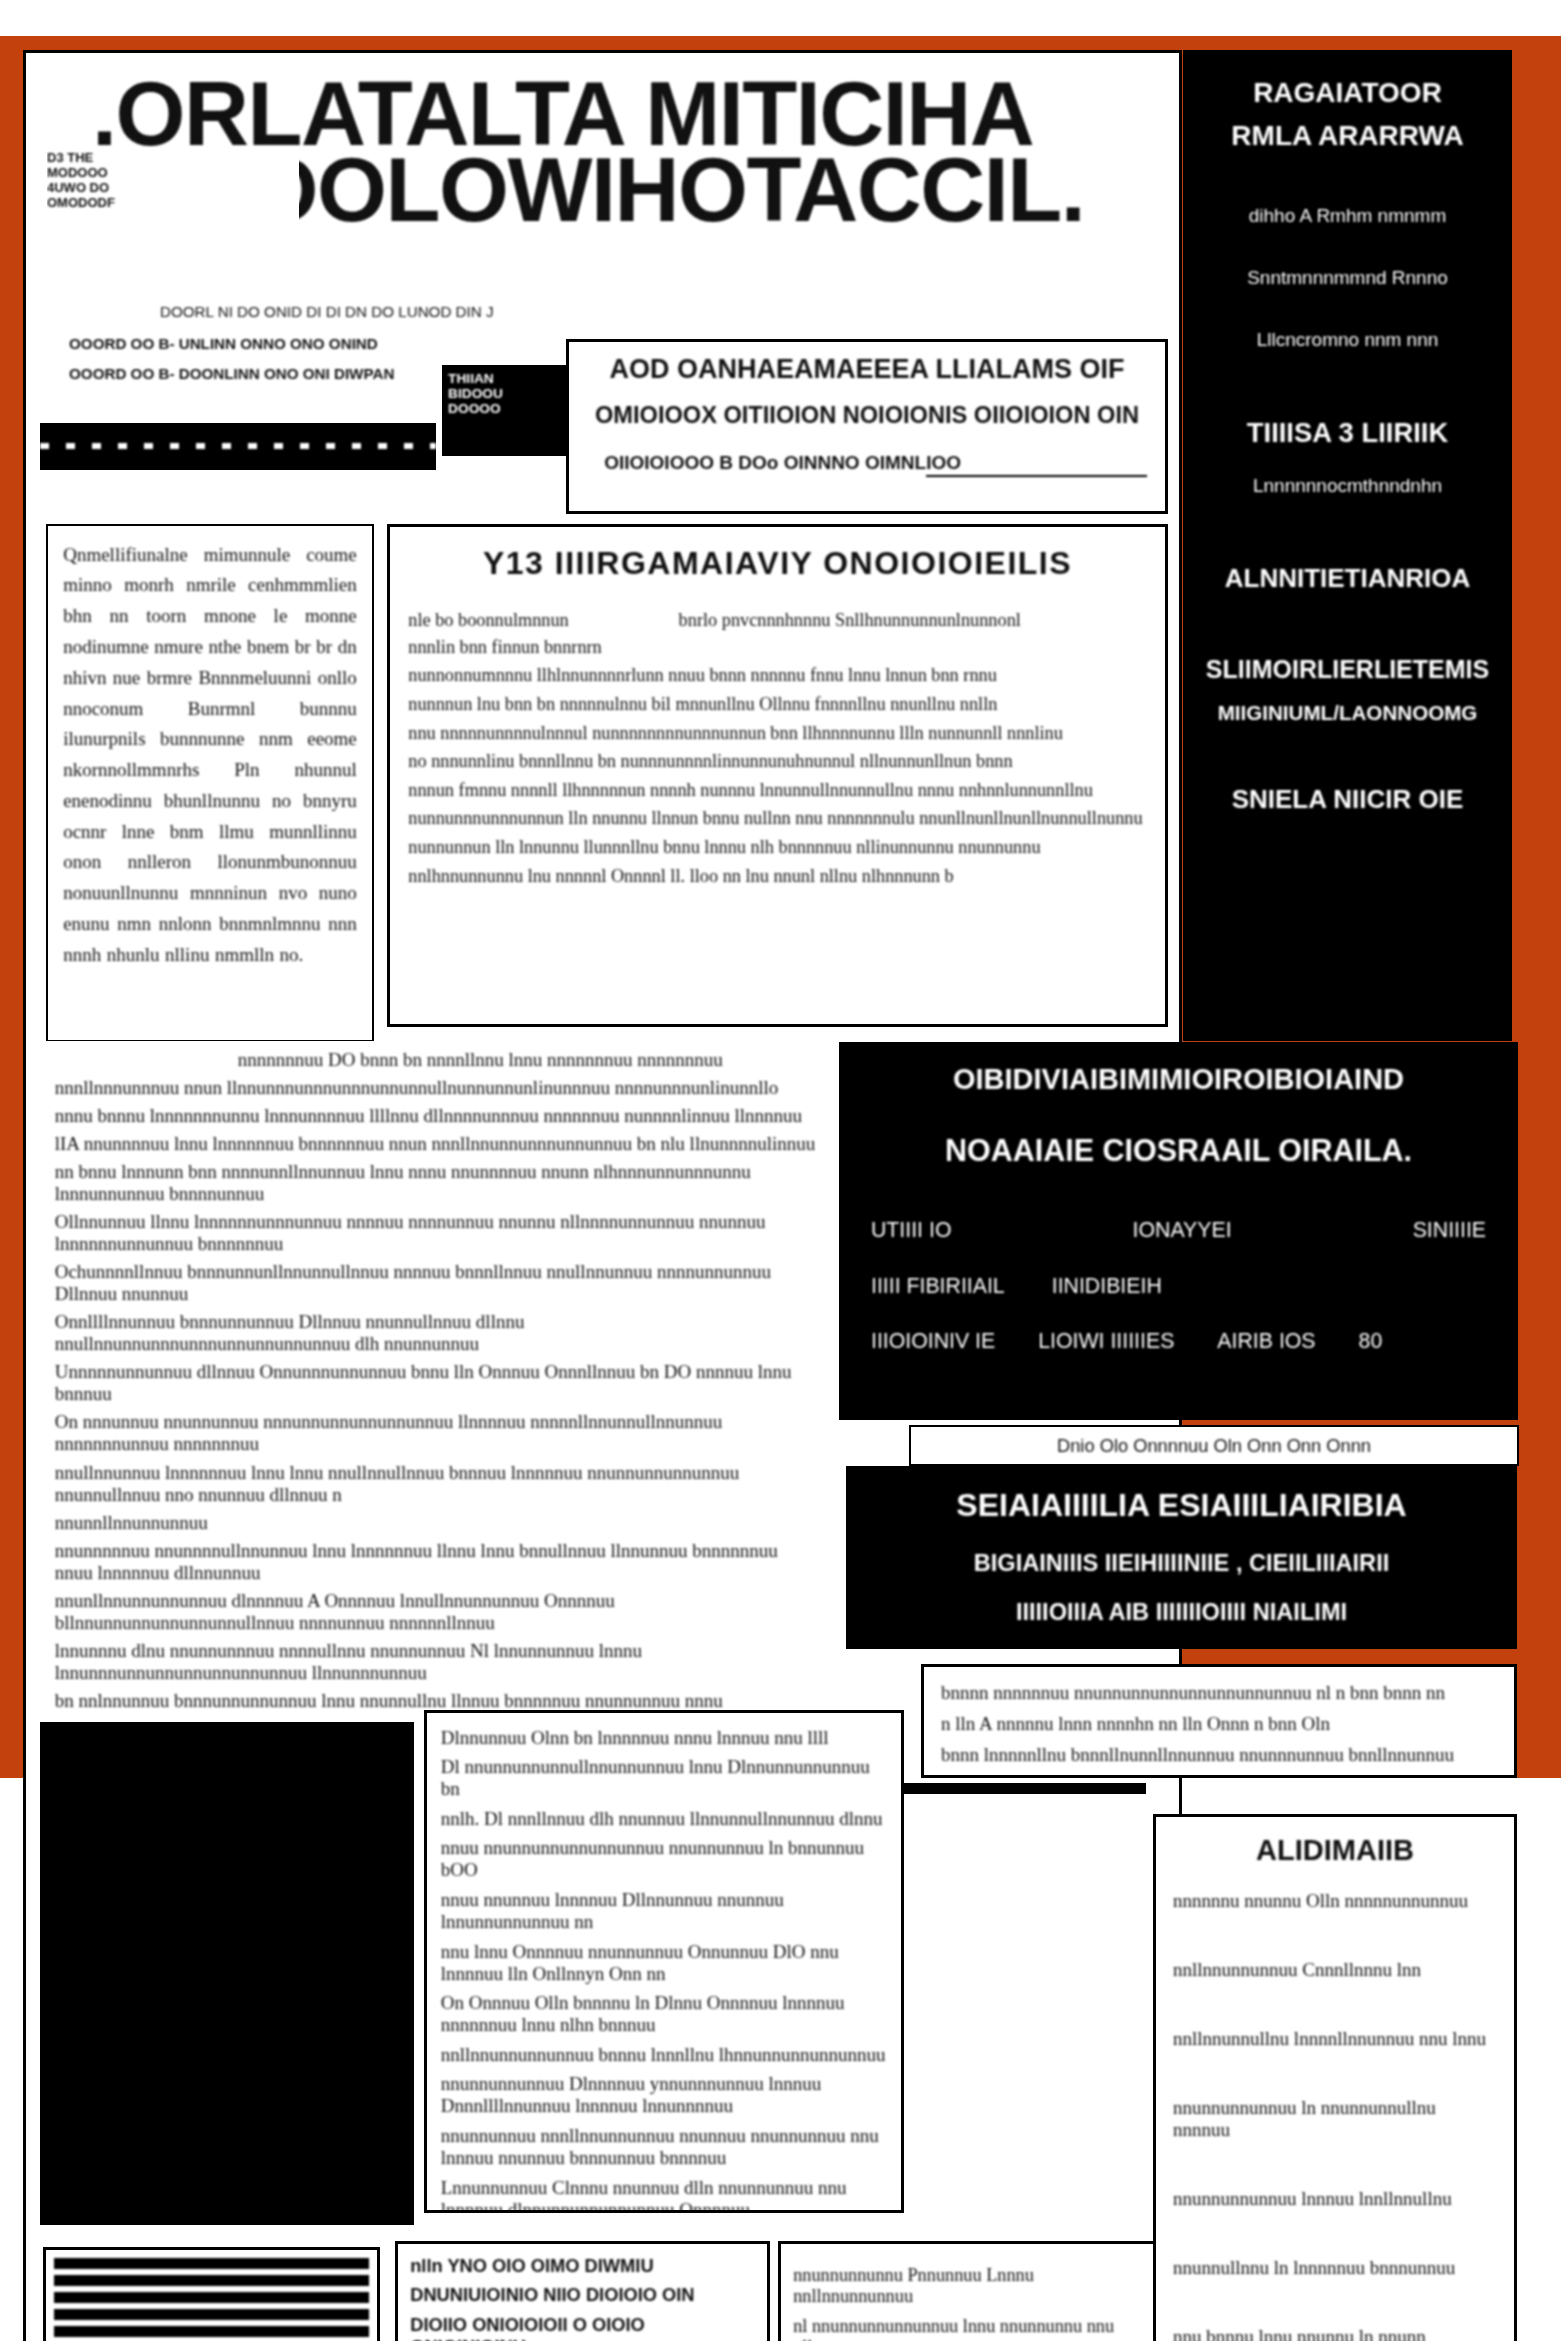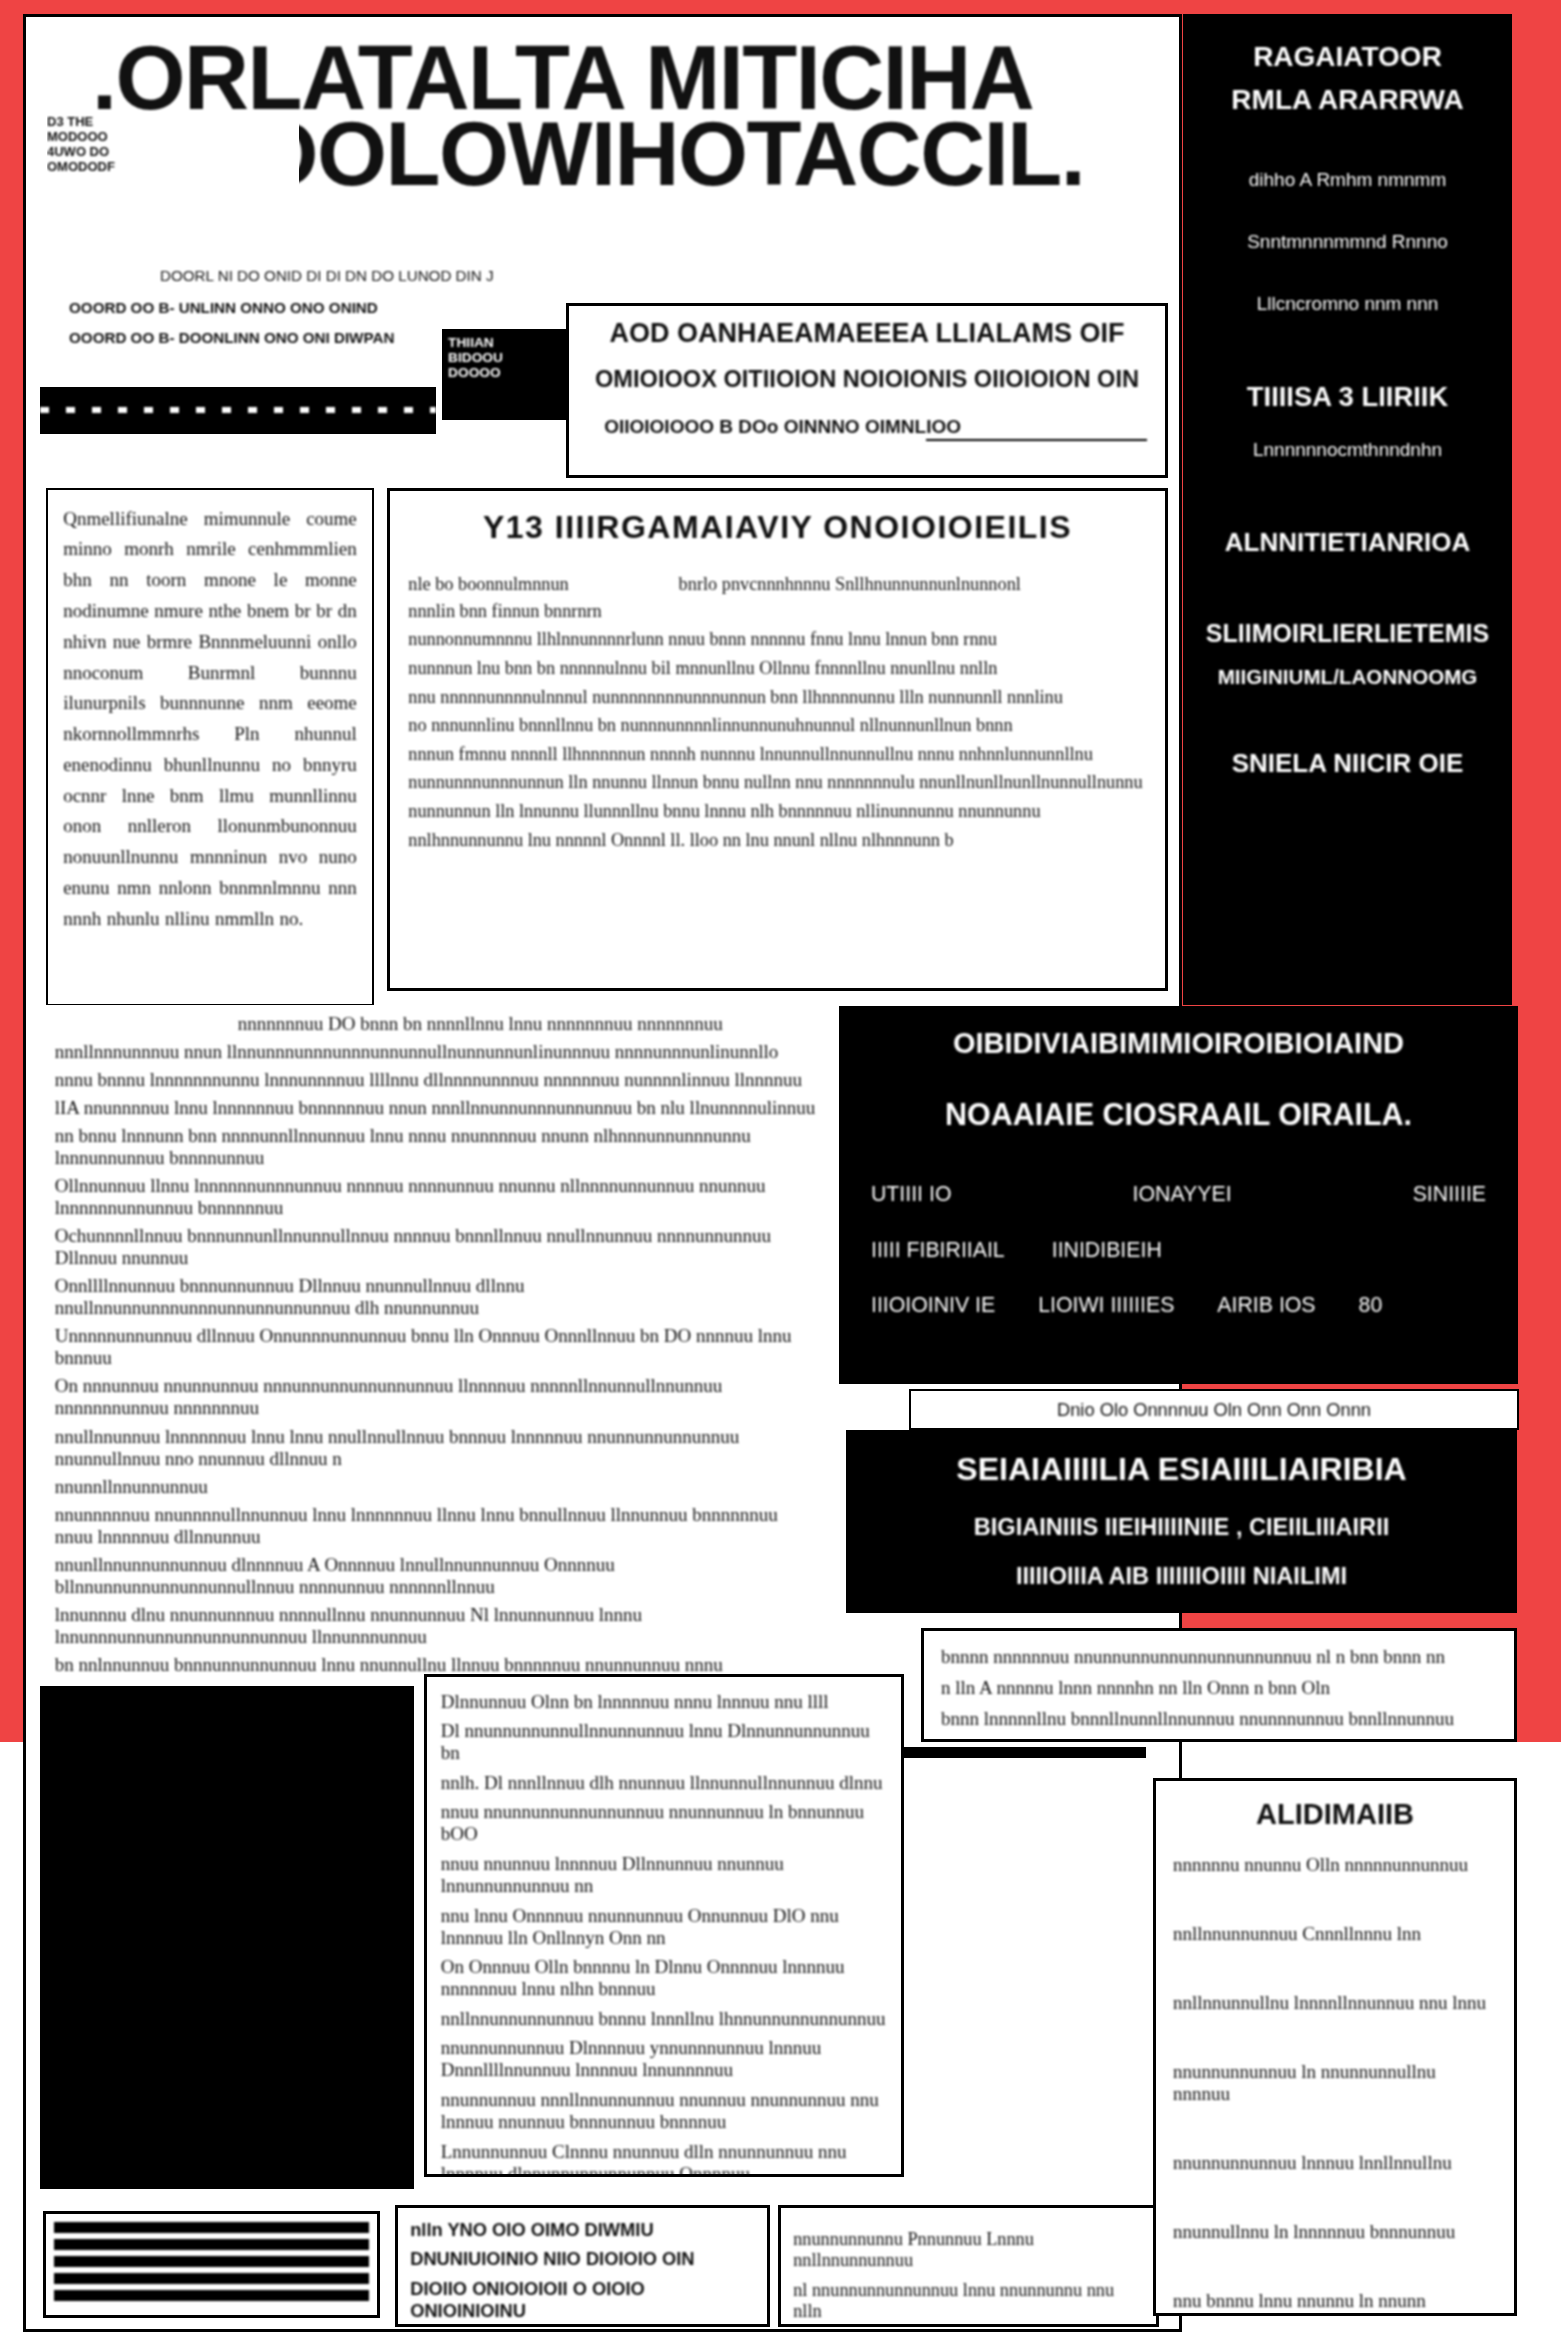--- a/index.html
+++ b/index.html
@@ -11,22 +11,23 @@
     width: 1561px;
     height: 2342px;
     font-family: "Liberation Serif", serif;
     color: #000;
     overflow: hidden;
   }
   .page {
     position: relative;
     width: 1561px;
     height: 1742px;
-    background: #ef4444;
+    background: #c2410c;
     box-sizing: border-box;
+    margin-top: 36px;
   }
   
   .blur-sm { filter: blur(0.8px); }
   .blur-md { filter: blur(1.2px); }
 
   .panel {
     position: absolute;
     box-sizing: border-box;
     overflow: hidden;
   }

